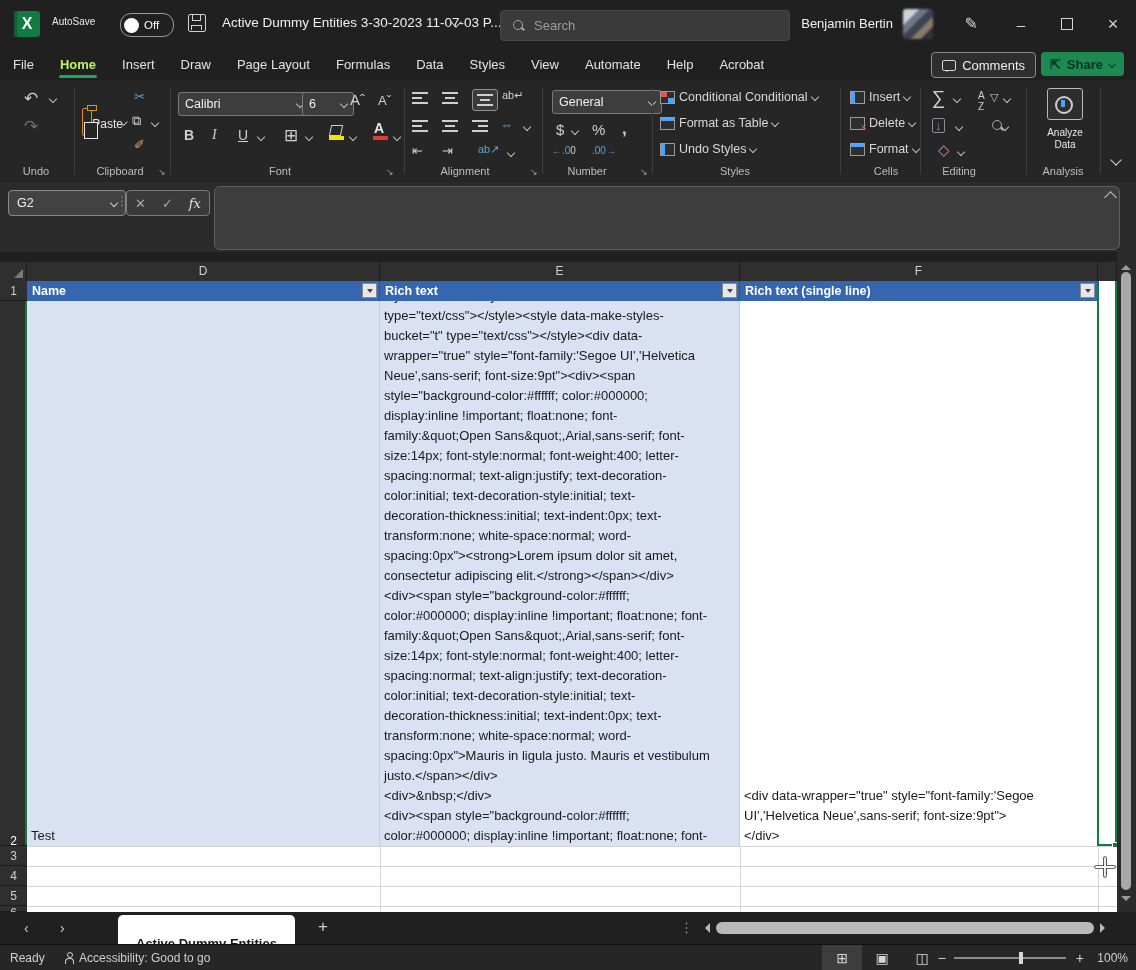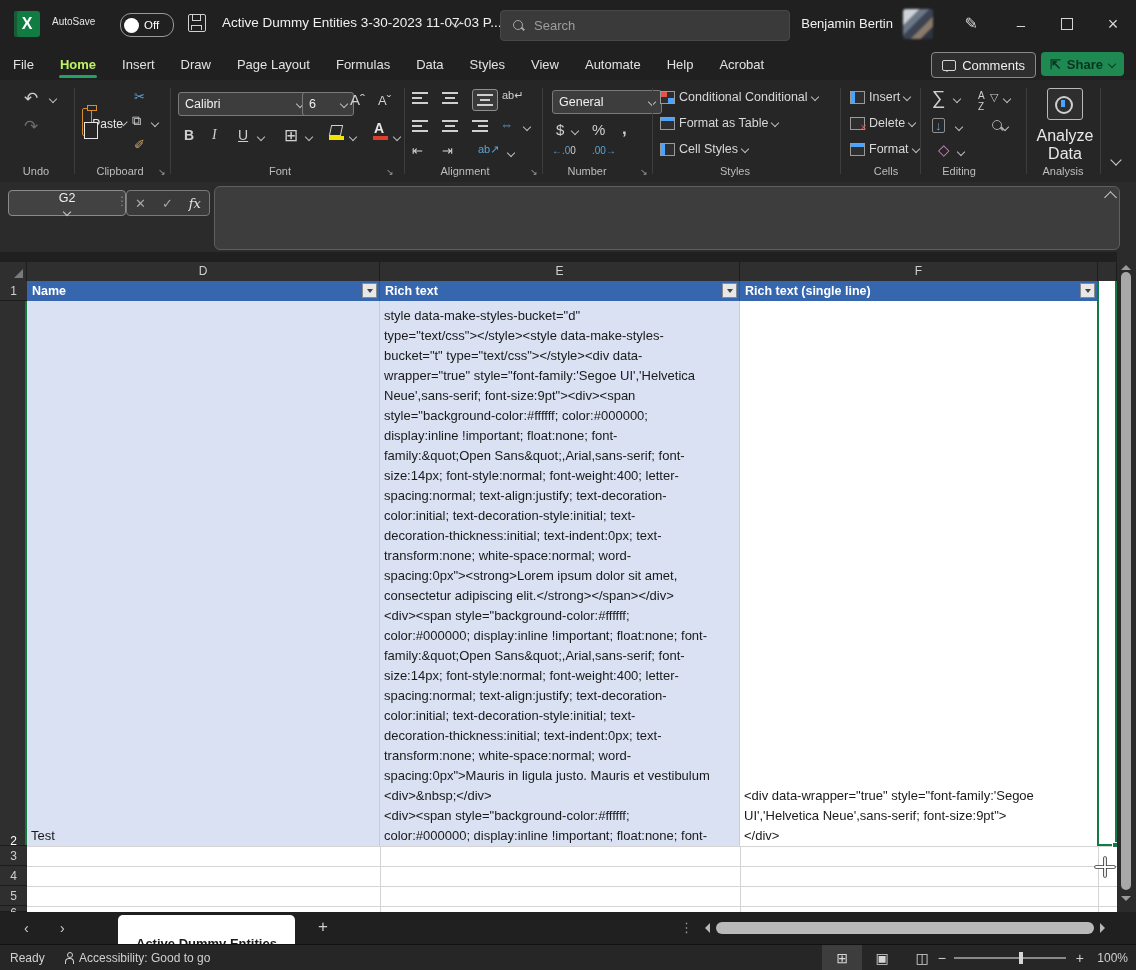--- a/index.html
+++ b/index.html
@@ -74,21 +74,21 @@
   .bigbtn-ico::after{content:"";position:absolute;left:13px;top:11px;width:4px;height:7px;background:#4aa3ff;}
   .mini-grid{display:inline-block;width:13px;height:11px;border:1px solid #9a9a9a;position:relative;background:#2e2e2e;}
   .mg-blue::after{content:"";position:absolute;left:0;top:0;width:4px;height:100%;background:#4aa3ff;}
   .mg-red::after{content:"✕";position:absolute;right:-3px;bottom:-3px;color:#e5534b;font-size:8px;}
   .mg-top::after{content:"";position:absolute;left:0;top:0;width:100%;height:3px;background:#4aa3ff;}
   .mg-cf::after{content:"";position:absolute;left:0;top:0;width:6px;height:5px;background:#e5534b;box-shadow:7px 6px 0 #4aa3ff;}
   .ed-item{position:absolute;display:flex;align-items:center;gap:4px;}
   
   #formulabar{position:absolute;left:0;top:182px;width:1136px;height:70px;background:#2b2b2b;}
   .namebox{position:absolute;left:8px;top:8px;width:100px;height:24px;background:#424242;border:1px solid #8a8a8a;border-radius:4px;
-           color:#f0f0f0;font-size:12.5px;display:flex;align-items:center;padding:0 8px;justify-content:space-between;flex-direction:column;}
+           color:#f0f0f0;font-size:12.5px;display:flex;align-items:center;padding:0 8px;justify-content:space-between;}
   .fb-dots{position:absolute;left:116px;top:12px;color:#8a8a8a;font-size:12px;letter-spacing:0;}
   .fx-group{position:absolute;left:126px;top:8px;width:82px;height:24px;border:1px solid #7a7a7a;border-radius:4px;background:#3a3a3a;
             display:flex;align-items:center;justify-content:space-around;color:#a8a8a8;font-size:13px;}
   .fx{font-family:"DejaVu Serif",serif;font-style:italic;color:#e0e0e0;}
   .fb-input{position:absolute;left:214px;top:4px;width:904px;height:62px;background:#3d3d3d;border:1px solid #5f5f5f;border-radius:6px;}
   .fb-collapse{position:absolute;right:4px;top:6px;width:8px;height:8px;border-left:1.5px solid #cfcfcf;border-top:1.5px solid #cfcfcf;transform:rotate(45deg);}
   
   #grid{position:absolute;left:0;top:252px;width:1136px;height:660px;background:#fff;}
   .grid-topstrip{position:absolute;left:0;top:0;width:1136px;height:10px;background:#202020;}
   .colhdr{position:absolute;top:10px;height:19px;background:#2f2f2f;color:#cfcfcf;font-size:12px;text-align:center;line-height:19px;border-right:1px solid #1c1c1c;box-sizing:border-box;}
@@ -301,21 +301,21 @@
       <span style="font-size:12.5px;">Conditional Conditional</span>
       <span class="mini-chev"></span>
     </div>
     <div class="ed-item" style="left:660px;top:36px;">
       <span class="mini-grid mg-top"></span>
       <span style="font-size:12.5px;">Format as Table</span>
       <span class="mini-chev"></span>
     </div>
     <div class="ed-item" style="left:660px;top:62px;">
       <span class="mini-grid mg-blue"></span>
-      <span style="font-size:12.5px;">Cell Styles</span>
+      <span style="font-size:12.5px;">Undo Styles</span>
       <span class="mini-chev"></span>
     </div>
     <span class="glabel" style="left:700px;width:70px;">Styles</span>
     <div class="gsep" style="left:840px;"></div>
 
     <div class="ed-item" style="left:850px;top:10px;">
       <span class="mini-grid mg-blue"></span>
       <span style="font-size:12.5px;">Insert</span>
       <span class="mini-chev"></span>
     </div>
@@ -341,21 +341,21 @@
     <span class="mini-chev" style="position:absolute;left:956px;top:44px;"></span>
     <span class="mag" style="position:absolute;left:980px;top:40px;"></span>
     <span class="mini-chev" style="position:absolute;left:1002px;top:44px;"></span>
     <span class="rico" style="left:938px;top:62px;color:#c586c0;font-size:15px;">◇</span>
     <span class="mini-chev" style="position:absolute;left:958px;top:69px;"></span>
     <span class="glabel" style="left:924px;width:70px;">Editing</span>
     <div class="gsep" style="left:1026px;"></div>
 
     <div style="position:absolute;left:1036px;top:8px;width:58px;text-align:center;">
       <span class="bigbtn-ico" style="display:inline-block;"></span>
-      <div style="font-size:16px;color:#e8e8e8;margin-top:3px;line-height:1.15;">
+      <div style="font-size:10px;color:#e8e8e8;margin-top:3px;line-height:1.15;">
         <span>Analyze</span><br>
         <span>Data</span>
       </div>
     </div>
     <span class="glabel" style="left:1030px;width:66px;">Analysis</span>
     <div class="gsep" style="left:1100px;"></div>
     <span class="chev" style="position:absolute;left:1112px;top:76px;transform:rotate(45deg);"></span>
   </div>
 
   <div id="formulabar">
@@ -427,20 +427,21 @@
           <div>consectetur adipiscing elit.&lt;/strong&gt;&lt;/span&gt;&lt;/div&gt;</div>
           <div>&lt;div&gt;&lt;span style="background-color:#ffffff;</div>
           <div>color:#000000; display:inline !important; float:none; font-</div>
           <div>family:&amp;quot;Open Sans&amp;quot;,Arial,sans-serif; font-</div>
           <div>size:14px; font-style:normal; font-weight:400; letter-</div>
           <div>spacing:normal; text-align:justify; text-decoration-</div>
           <div>color:initial; text-decoration-style:initial; text-</div>
           <div>decoration-thickness:initial; text-indent:0px; text-</div>
           <div>transform:none; white-space:normal; word-</div>
           <div>spacing:0px"&gt;Mauris in ligula justo. Mauris et vestibulum</div>
+          <div>justo.&lt;/span&gt;&lt;/div&gt;</div>
           <div>&lt;div&gt;&amp;nbsp;&lt;/div&gt;</div>
           <div>&lt;div&gt;&lt;span style="background-color:#ffffff;</div>
           <div>color:#000000; display:inline !important; float:none; font-</div>
         </div>
     </div>
     <div class="cell" style="left:740px;top:49px;width:358px;height:545px;background:#ffffff;">
       <div class="celltext">
 
       <div>&lt;div data-wrapper="true" style="font-family:'Segoe</div>
           <div>UI','Helvetica Neue',sans-serif; font-size:9pt"&gt;</div>

